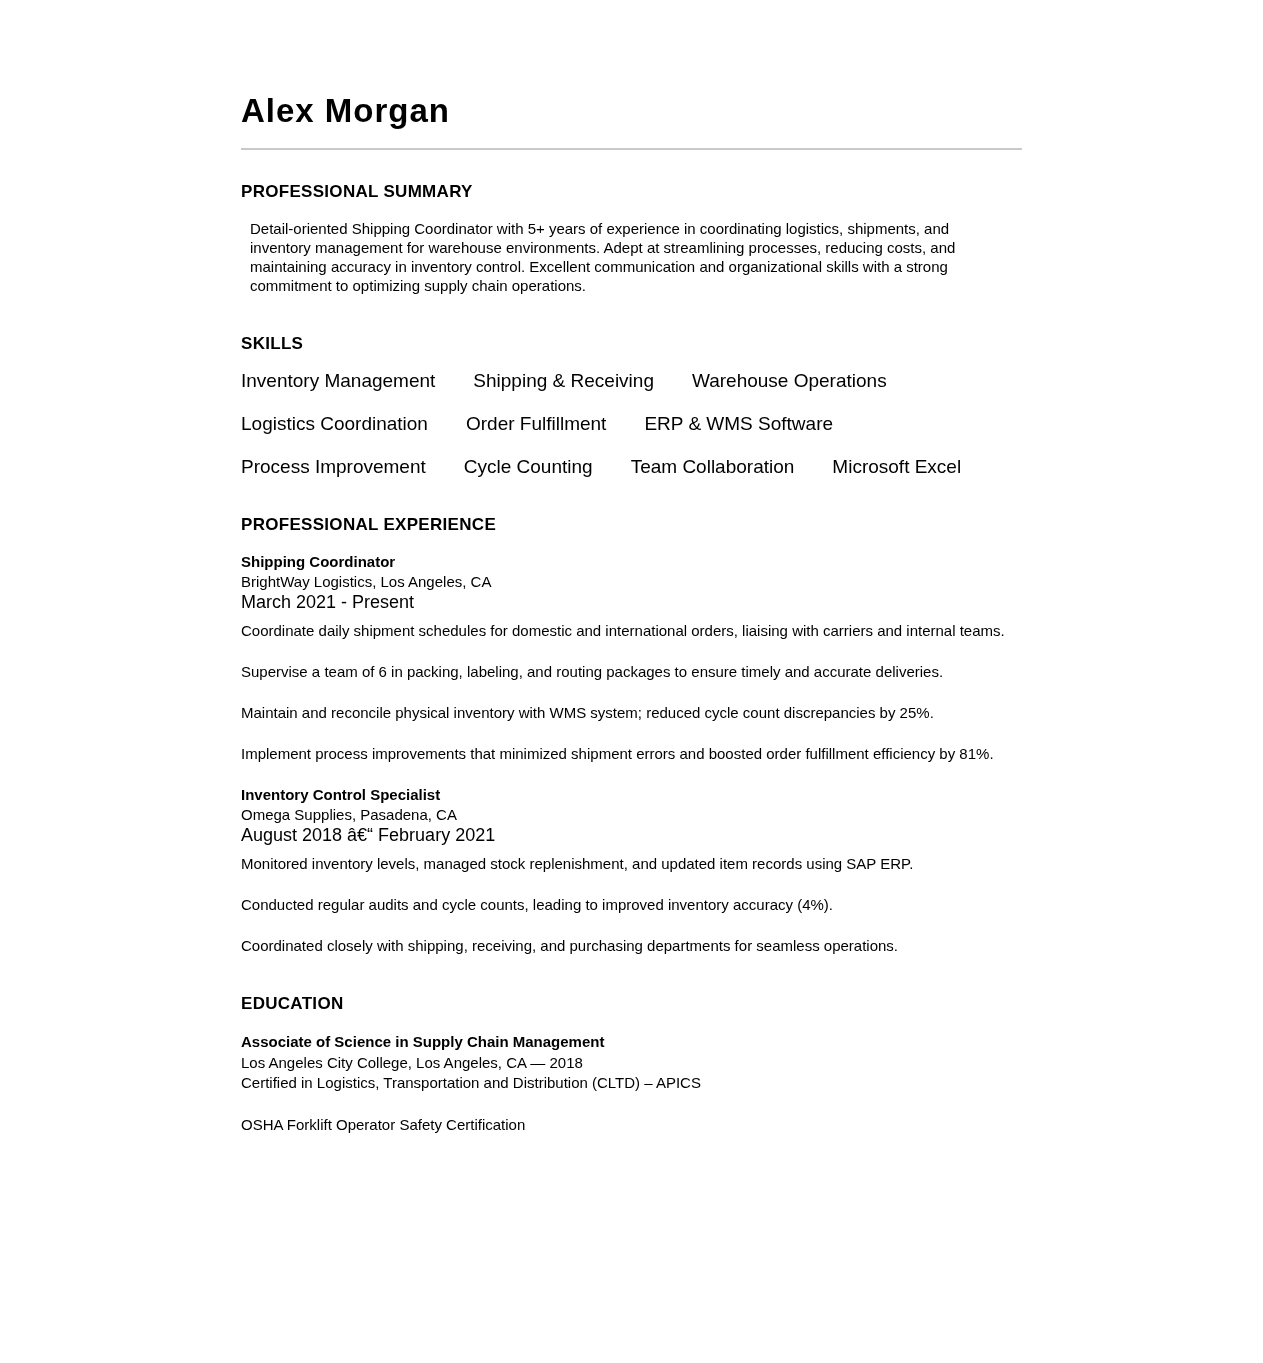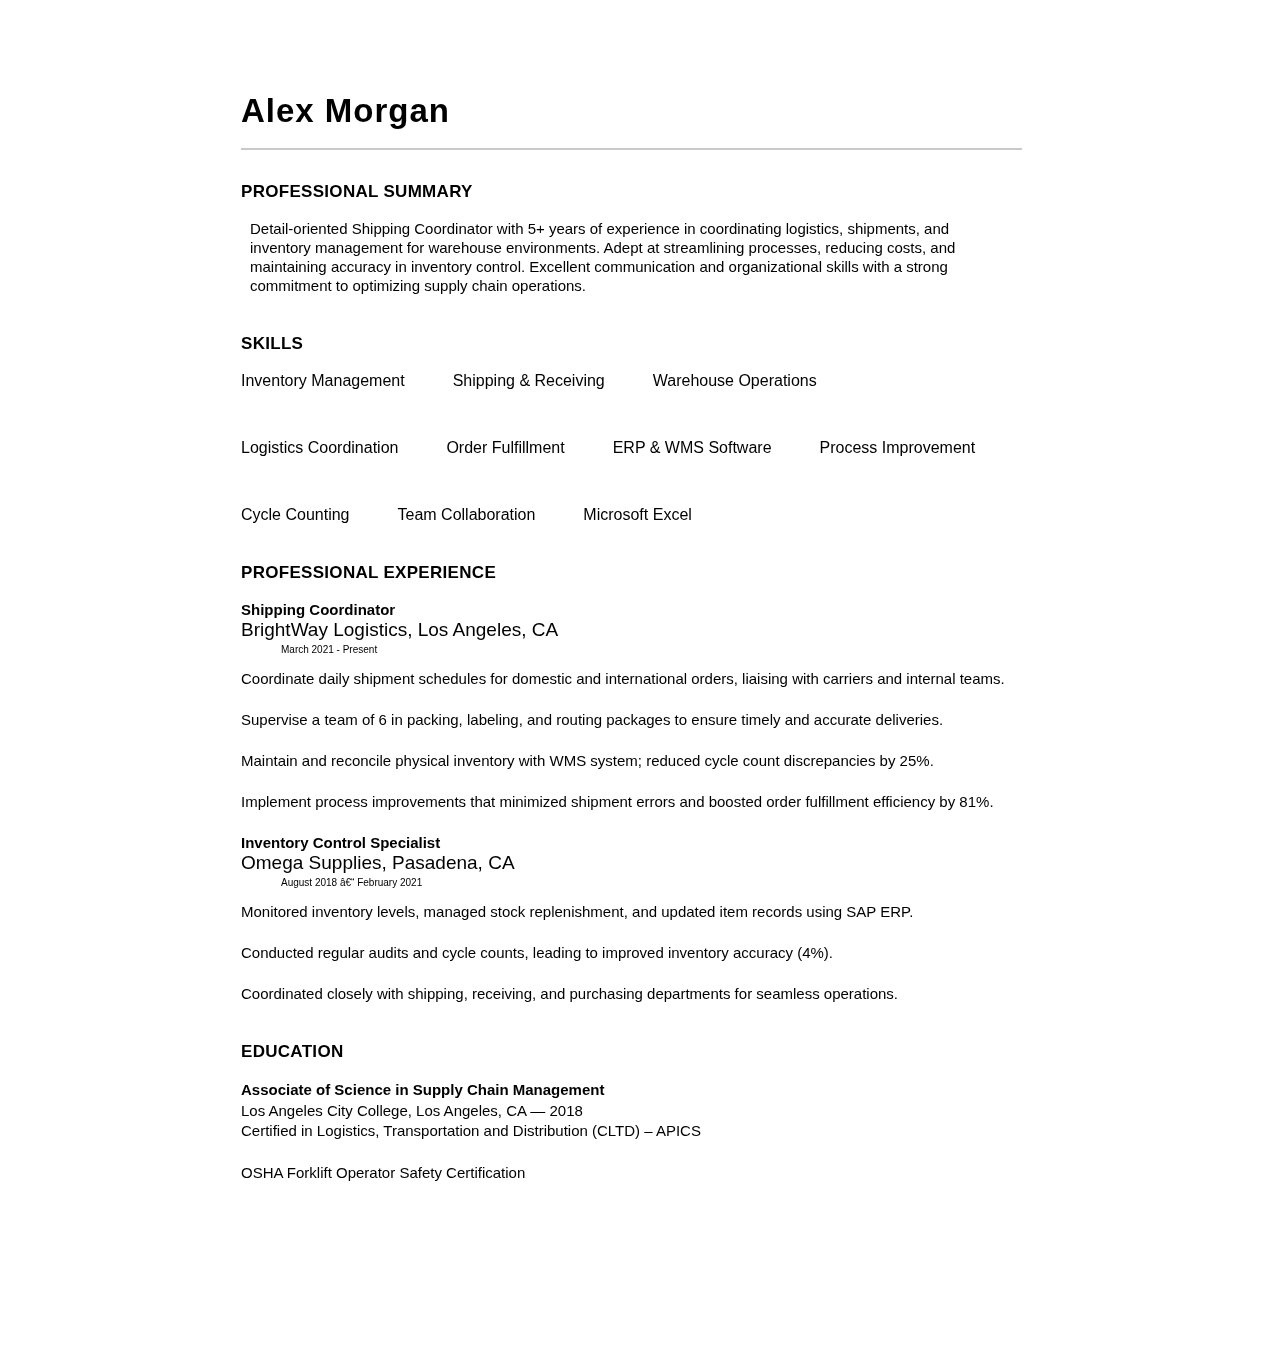--- a/index.html
+++ b/index.html
@@ -52,39 +52,37 @@
   p.body-text {
     font-size: 15px;
     line-height: 19px;
     margin: 9px;
   }
   .skills-list {
     display: flex;
     flex-wrap: wrap;
     column-gap: 38px;
     row-gap: 24px;
-    font-size: 16px;
+    font-size: 19px;
     line-height: 19px;
-    gap: 48px;
   }
   .job { margin: 0; }
   .job + .job { margin-top: 2px; }
   .job-title {
     font-size: 15px;
     font-weight: bold;
     line-height: 20px;
   }
   .job-company {
-    font-size: 19px;
+    font-size: 15px;
     line-height: 20px;
   }
   .job-dates {
-    font-size: 10px;
+    font-size: 18px;
     line-height: 20px;
-    margin-left: 40px;
   }
   .job p.body-text {
     margin: 9px 0 22px 0;
   }
   .job p.body-text:last-child { margin-bottom: 22px; }
   .edu-degree {
     font-size: 15px;
     font-weight: bold;
     line-height: 21px;
   }

